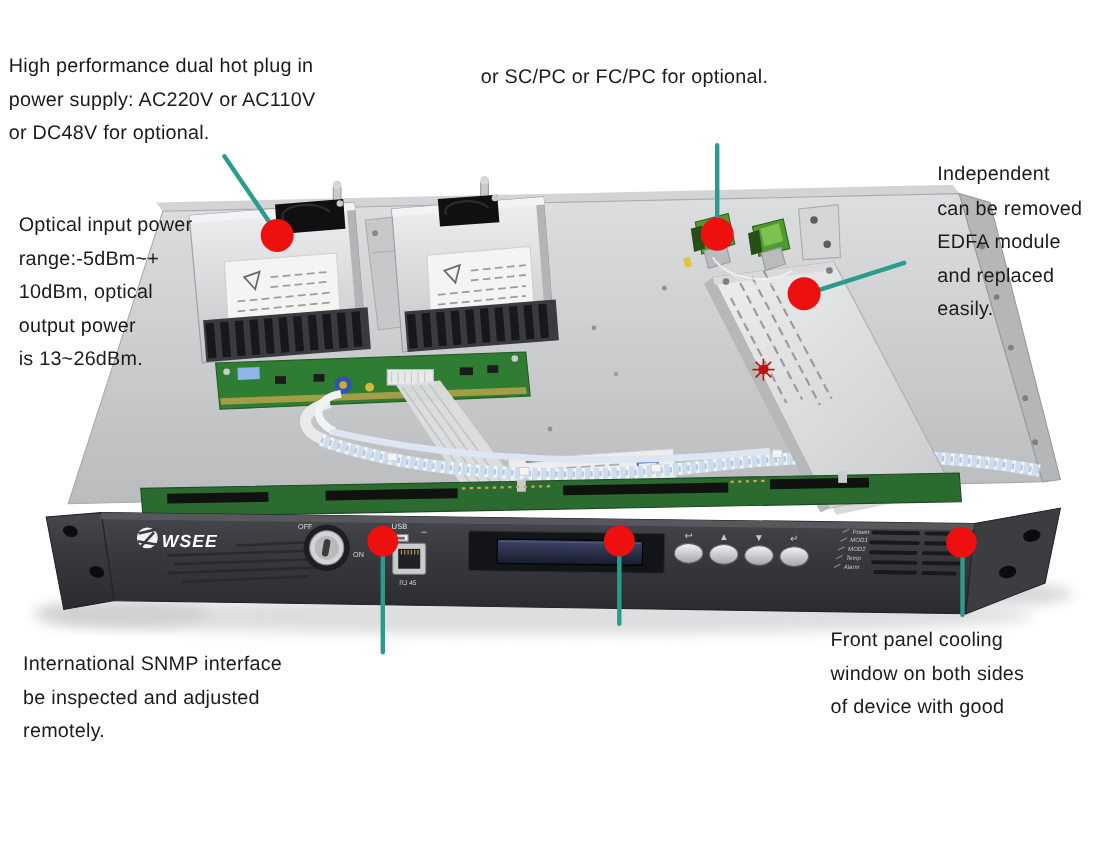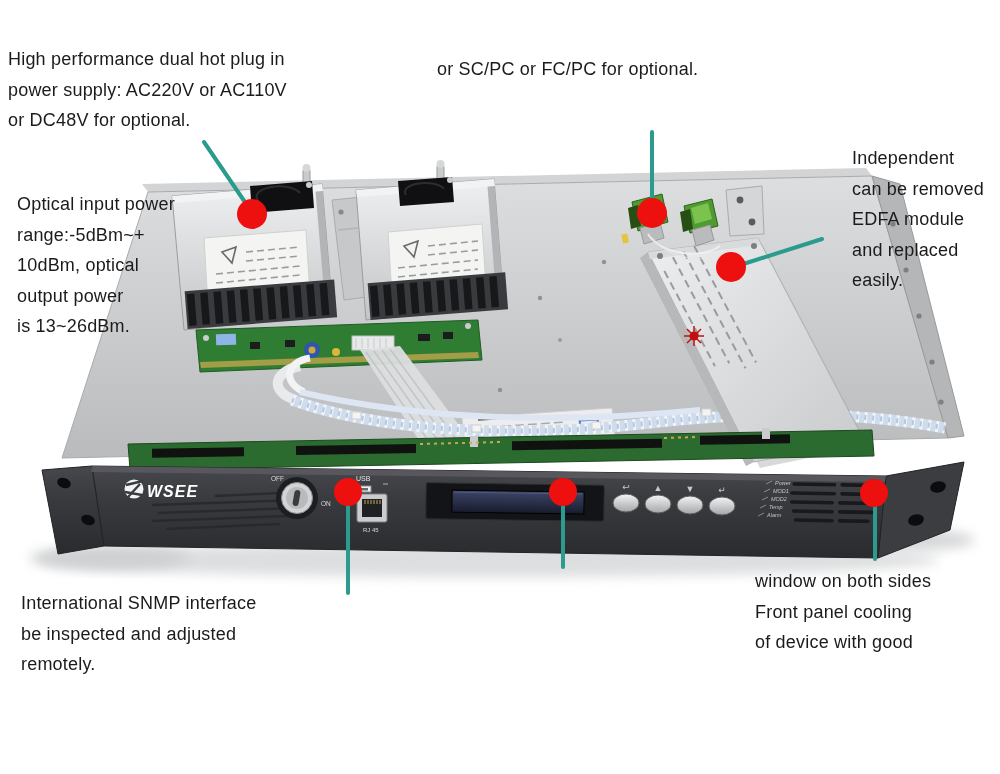--- a/index.html
+++ b/index.html
@@ -421,18 +421,18 @@
   </div>
 
   <div class="note" id="note-snmp">
     <div>International SNMP interface</div>
     <div>be inspected and adjusted</div>
     <div>remotely.</div>
   </div>
 
 
   <div class="note" id="note-cool">
+    <div>Front panel cooling</div>
     <div>window on both sides</div>
-    <div>Front panel cooling</div>
     <div>of device with good</div>
   </div>
 
 </div>
 
 </body></html>

